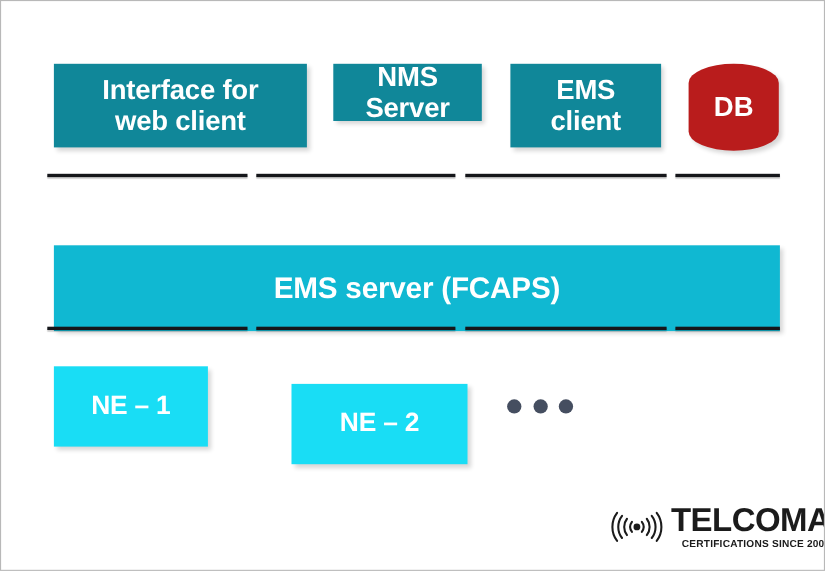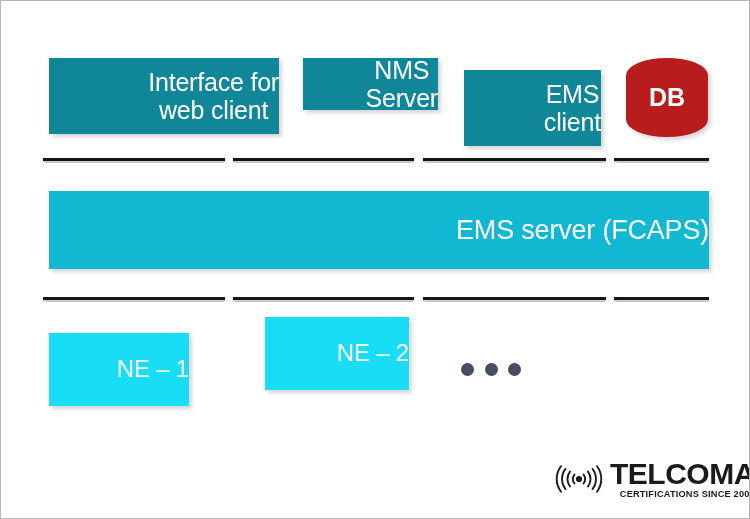--- a/index.html
+++ b/index.html
@@ -20,38 +20,39 @@
     border: 1px solid #b8b8b8;
     overflow: hidden;
   }
 
   
   .node {
     position: absolute;
     box-sizing: border-box;
     display: flex;
     align-items: center;
-    justify-content: flex-end;
+    justify-content: center;
     text-align: center;
     color: #ffffff;
     line-height: 1.12;
     letter-spacing: -0.2px;
     box-shadow: 3px 3px 4px rgba(0,0,0,0.16);
-    font-weight: 400;
+    font-weight: 700;
     user-select: none;
   }
 
   .tier-top {
     background: #108799;
     font-size: 25px;
   }
 
   .tier-mid {
     background: #10B8D2;
     font-size: 27px;
+    margin-top: 32px;
   }
 
   .tier-ne {
     background: #19DDF5;
     font-size: 24px;
   }
 
   
   .db-cyl {
     position: absolute;
@@ -133,21 +134,21 @@
   <div class="node tier-top" style="left:48px; top:57px; width:230px; height:76px;">
     <span style="white-space:pre-line;">Interface for
 web client</span>
   </div>
 
   <div class="node tier-top" style="left:302px; top:57px; width:135px; height:52px;">
     <span style="white-space:pre-line;">NMS
 Server</span>
   </div>
 
-  <div class="node tier-top" style="left:463px; top:57px; width:137px; height:76px;margin-top:12px;">
+  <div class="node tier-top" style="left:463px; top:57px; width:137px; height:76px;">
     <span style="white-space:pre-line;">EMS
 client</span>
   </div>
 
   <div class="db-cyl" style="left:625px; top:57px; width:82px; height:79px;">
     <span>DB</span>
   </div>
 
   <div class="conn" style="left:42px;  top:157px; width:182px;"></div>
   <div class="conn" style="left:232px; top:157px; width:181px;"></div>
@@ -160,21 +161,21 @@
 
   <div class="conn" style="left:42px;  top:296px; width:182px;"></div>
   <div class="conn" style="left:232px; top:296px; width:181px;"></div>
   <div class="conn" style="left:422px; top:296px; width:183px;"></div>
   <div class="conn" style="left:613px; top:296px; width:95px;"></div>
 
   <div class="node tier-ne" style="left:48px; top:332px; width:140px; height:73px;">
     <span>NE – 1</span>
   </div>
 
-  <div class="node tier-ne" style="left:264px; top:316px; width:144px; height:73px;">
+  <div class="node tier-ne" style="left:264px; top:348px; width:160px; height:73px;">
     <span>NE – 2</span>
   </div>
 
   <div class="ellipsis" style="left:460px; top:362px; width:60px; height:13px;">
     <i></i>
     <i></i>
     <i></i>
   </div>
 
 

